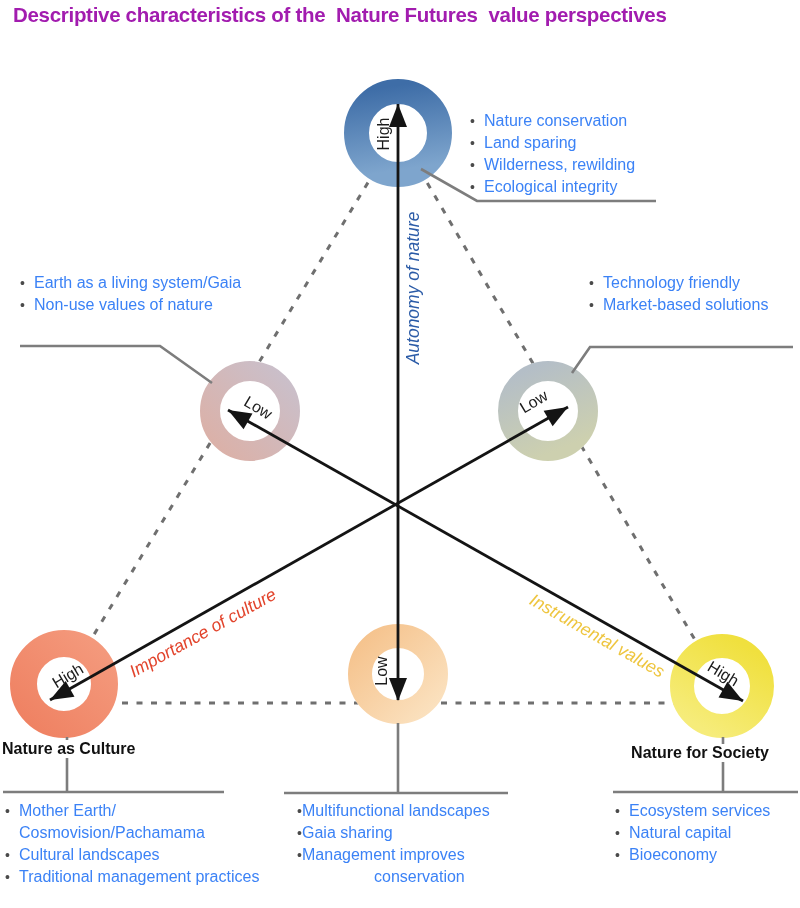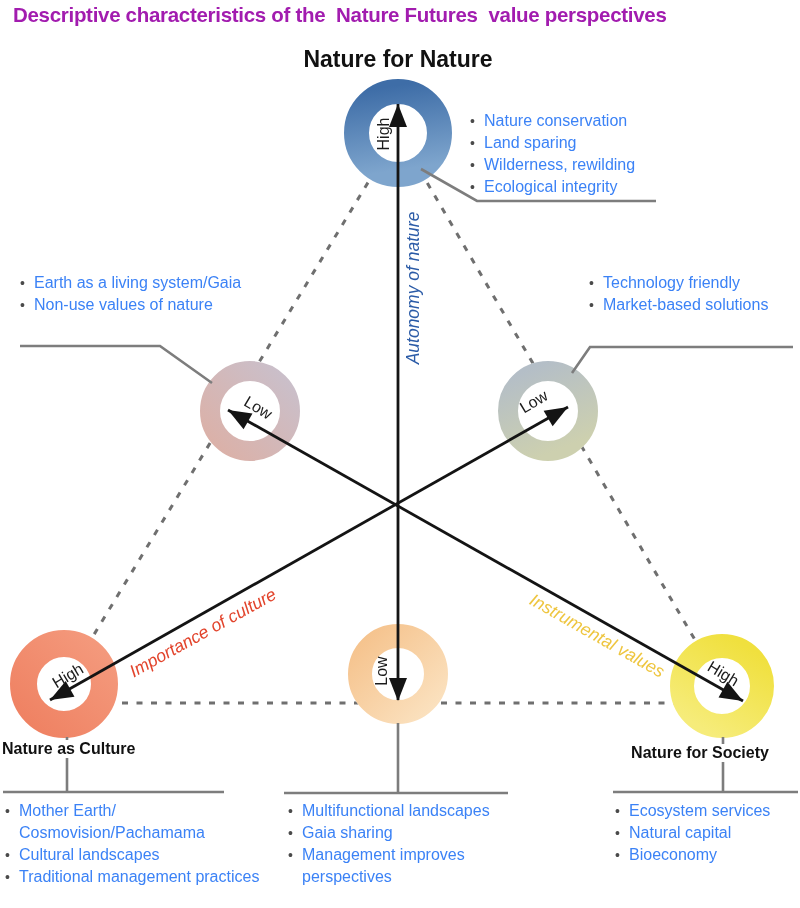--- a/index.html
+++ b/index.html
@@ -108,21 +108,20 @@
       <polygon points="0,0 -23,-9 -23,9" transform="translate(398,701) rotate(90)"></polygon>
       <polygon points="0,0 -23,-9 -23,9" transform="translate(568,407) rotate(-30.2)"></polygon>
       <polygon points="0,0 -23,-9 -23,9" transform="translate(50,700) rotate(150.9)"></polygon>
       <polygon points="0,0 -23,-9 -23,9" transform="translate(228,410) rotate(-150.5)"></polygon>
       <polygon points="0,0 -23,-9 -23,9" transform="translate(743,701) rotate(29.5)"></polygon>
     </g>
   </svg>
 
   <div class="abs title" style="left: 13px; top: 3px; color: #a21caf;">Descriptive characteristics of the  Nature Futures  value perspectives</div>
 
-  <div class="abs corner-label center" style="left:398px;top:46px;font-size:23px;">Nature for Nature</div>
   <div class="abs corner-label" style="left:0px;top:740px;">Nature as Culture</div>
   <div class="abs corner-label center" style="left:700px;top:744px;">Nature for Society</div>
 
   <div class="abs bullet-list" style="left:470px;top:110px;">
     <div class="bi">
         <span class="dot"></span>
         <span class="bi-text">Nature conservation</span>
       </div>
     <div class="bi">
         <span class="dot"></span>
@@ -169,33 +168,33 @@
     <div class="bi">
         <span class="dot"></span>
         <span class="bi-text">Cultural landscapes</span>
       </div>
     <div class="bi">
         <span class="dot"></span>
         <span class="bi-text">Traditional management practices</span>
       </div>
   </div>
 
-  <div class="abs bullet-list" style="left:288px;top:800px;">
+  <div class="abs bullet-list" style="left:288px;top:800px;text-align:right;">
     <div class="bi">
         <span class="dot"></span>
         <span class="bi-text">Multifunctional landscapes</span>
       </div>
     <div class="bi">
         <span class="dot"></span>
         <span class="bi-text">Gaia sharing</span>
       </div>
     <div class="bi">
         <span class="dot"></span>
         <span class="bi-text">Management improves
-perspectives</span>
+conservation</span>
       </div>
   </div>
 
   <div class="abs bullet-list" style="left:615px;top:800px;">
     <div class="bi">
         <span class="dot"></span>
         <span class="bi-text">Ecosystem services</span>
       </div>
     <div class="bi">
         <span class="dot"></span>

